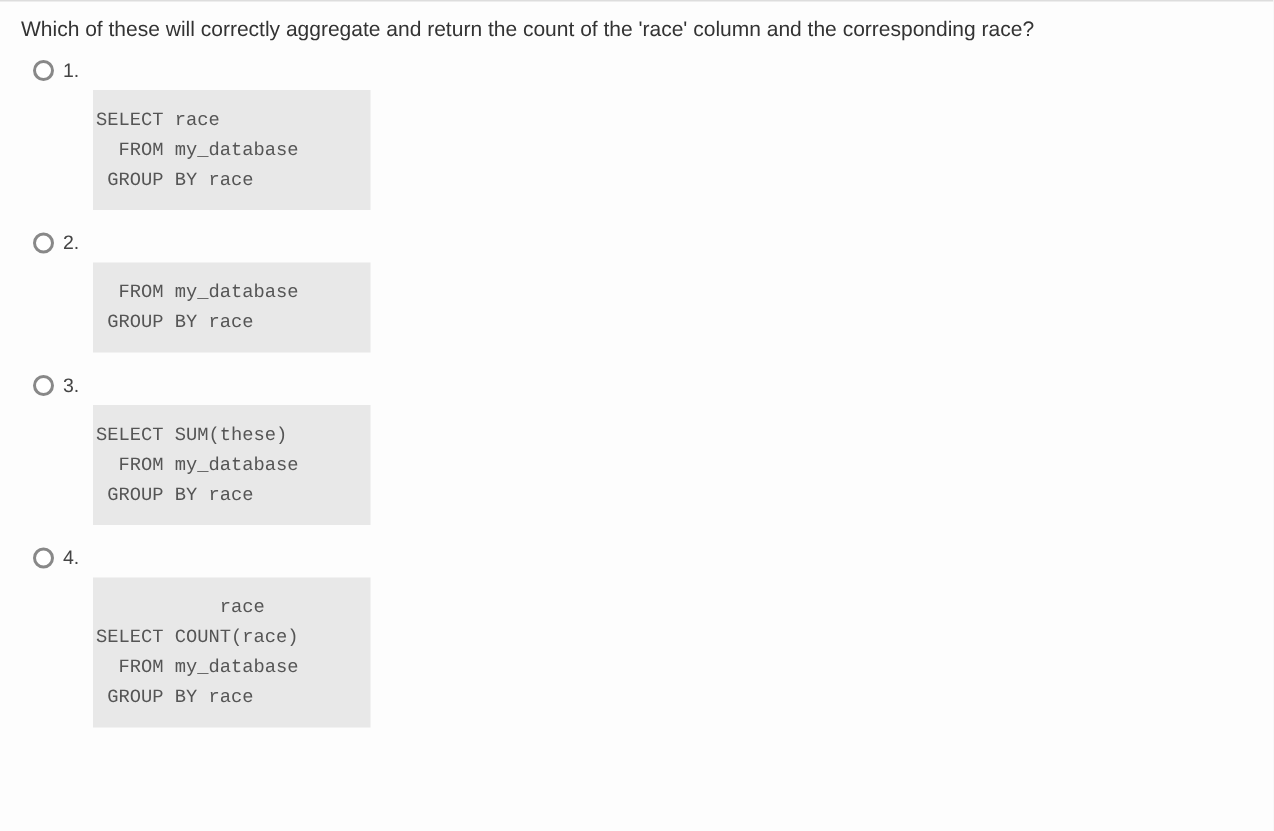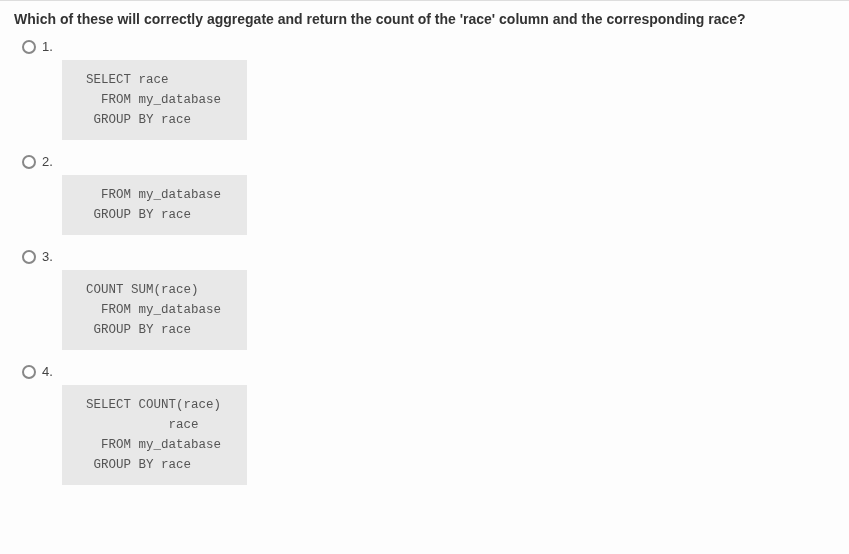--- a/index.html
+++ b/index.html
@@ -17,21 +17,21 @@
     .container {
       background: #fdfdfd;
       border-top: 1px solid #ddd;
       padding: 10px 14px;
       height: 100%;
     }
     .question {
       font-size: 14px;
       color: #333;
       margin-bottom: 12px;
-      font-weight: 700;
+      font-weight: 400;
     }
     .option {
       display: flex;
       align-items: flex-start;
       margin-bottom: 6px;
       margin-left: 8px;
     }
     .radio {
       width: 14px;
       height: 14px;
@@ -43,21 +43,21 @@
       background: #fff;
     }
     .option-number {
       font-size: 13px;
       color: #444;
       margin-right: 4px;
       min-width: 14px;
     }
     .code-block {
       background: #e8e8e8;
-      padding: 10px 24px;
+      padding: 10px 2px;
       margin-left: 48px;
       margin-bottom: 14px;
       font-family: 'Courier New', Courier, monospace;
       font-size: 12.5px;
       color: #555;
       line-height: 1.6;
       width: 185px;
     }
     .code-line {
       white-space: pre;
@@ -86,28 +86,28 @@
   <div class="code-block">
     <div class="code-line">  FROM my_database</div>
     <div class="code-line"> GROUP BY race</div>
   </div>
 
   <div class="option">
     <div class="radio"></div>
     <div class="option-number">3.</div>
   </div>
   <div class="code-block">
-    <div class="code-line">COUNT SUM(race)</div>
+    <div class="code-line">SELECT SUM(these)</div>
     <div class="code-line">  FROM my_database</div>
     <div class="code-line"> GROUP BY race</div>
   </div>
 
   <div class="option">
     <div class="radio"></div>
     <div class="option-number">4.</div>
   </div>
   <div class="code-block">
+    <div class="code-line">           race</div>
     <div class="code-line">SELECT COUNT(race)</div>
-    <div class="code-line">           race</div>
     <div class="code-line">  FROM my_database</div>
     <div class="code-line"> GROUP BY race</div>
   </div>
 </div>
 
 </body></html>

